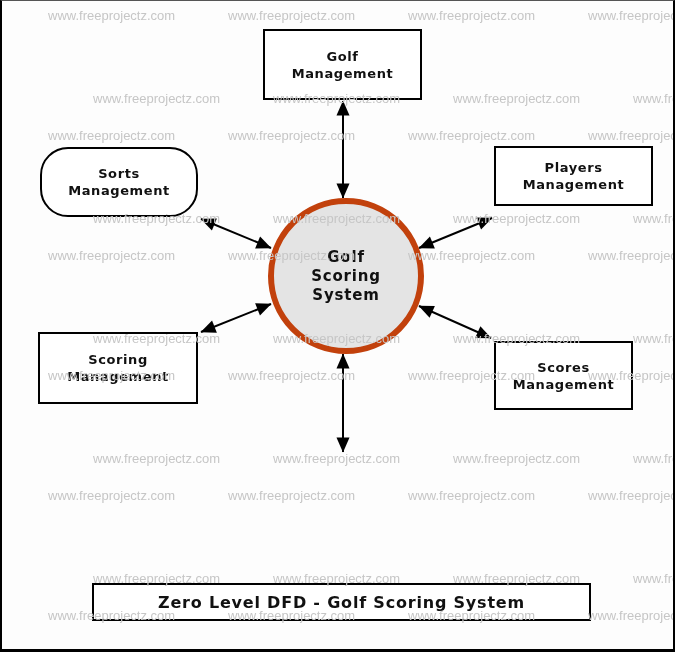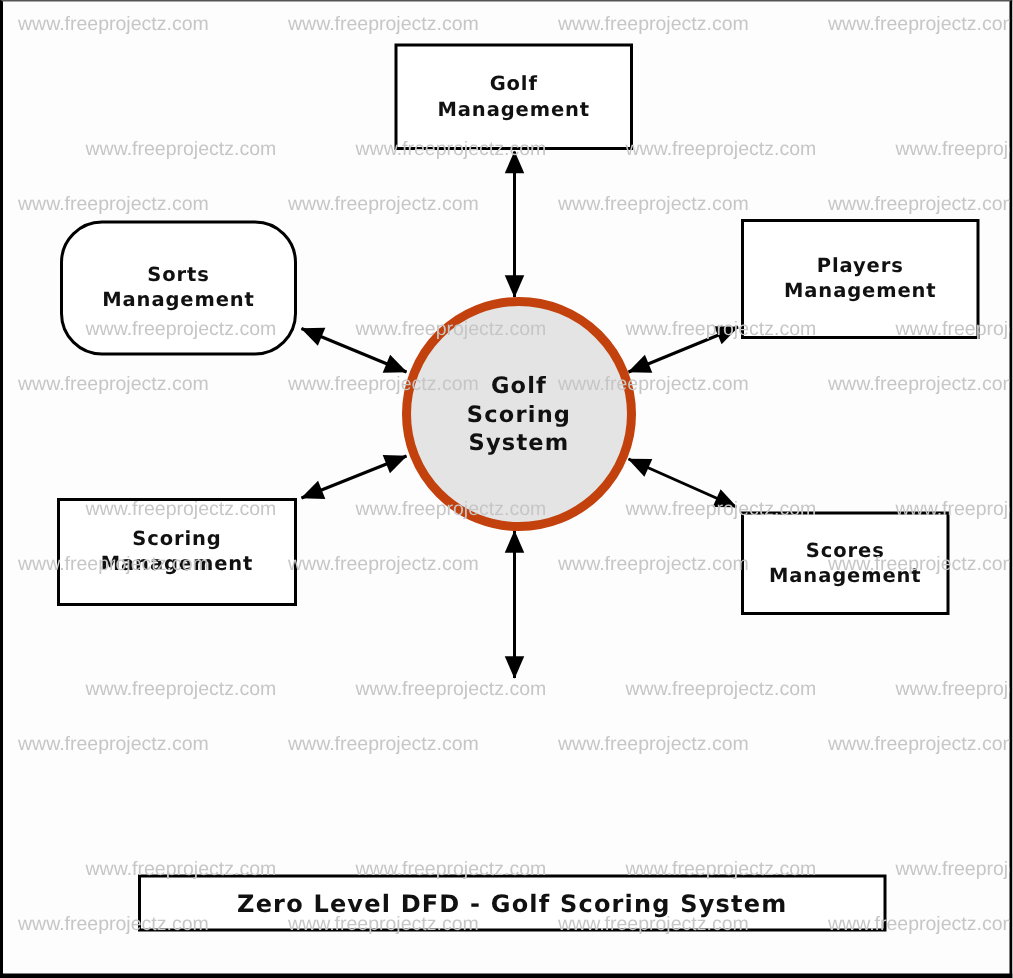--- a/index.html
+++ b/index.html
@@ -31,22 +31,22 @@
     justify-content: center;
     text-align: center;
     font-weight: bold;
     font-size: 13px;
     line-height: 17px;
     color: #111;
     letter-spacing: 0.6px;
     padding: 4px 30px;
   }
   #box-golf    { left:261px; top:28px;  width:159px; height:71px; }
-  #box-sorts   { left:38px;  top:146px; width:158px; height:90px;border-radius:28px; }
-  #box-players { left:492px; top:145px; width:159px; height:80px; }
+  #box-sorts   { left:38px;  top:146px; width:158px; height:70px;border-radius:28px; }
+  #box-players { left:492px; top:145px; width:159px; height:60px; }
   #box-length  { left:36px;  top:331px; width:160px; height:72px; }
   #box-scores  { left:492px; top:340px; width:139px; height:69px; }
   #box-pitches { left:263px; top:452px; width:160px; height:72px; }
   
   #process-circle {
     position: absolute;
     left: 266px; top: 197px;
     width: 156px; height: 156px;
     box-sizing: border-box;
     border: 6px solid #c2410c;
@@ -100,20 +100,21 @@
     pointer-events: none;
     z-index: 10;
   }
   .wm {
     position: absolute;
     font-family: "Liberation Sans", sans-serif;
     font-size: 13px;
     line-height: 14px;
     color: var(--watermark-color, #c6c6c6);
     white-space: nowrap;
+    margin-left: 36px;
   }
 </style>
 </head>
 <body>
 
 <div id="canvas">
 
   <svg id="arrow-layer" viewBox="0 0 675 652" xmlns="http://www.w3.org/2000/svg">
     <defs>
       <marker id="ah" markerUnits="userSpaceOnUse" markerWidth="16" markerHeight="14" refX="15" refY="7" orient="auto-start-reverse">

